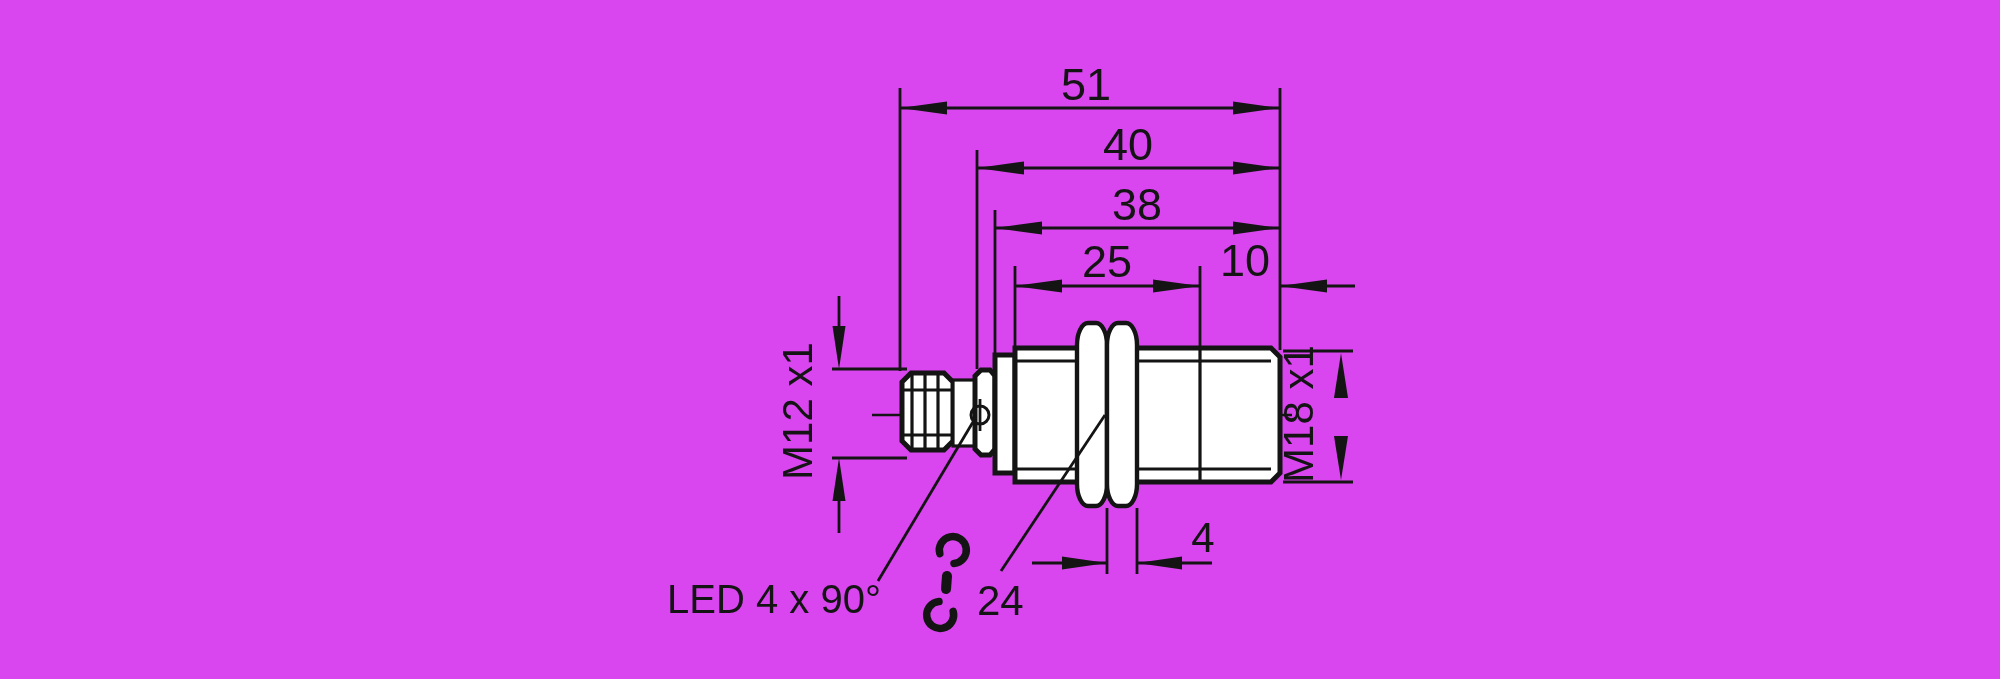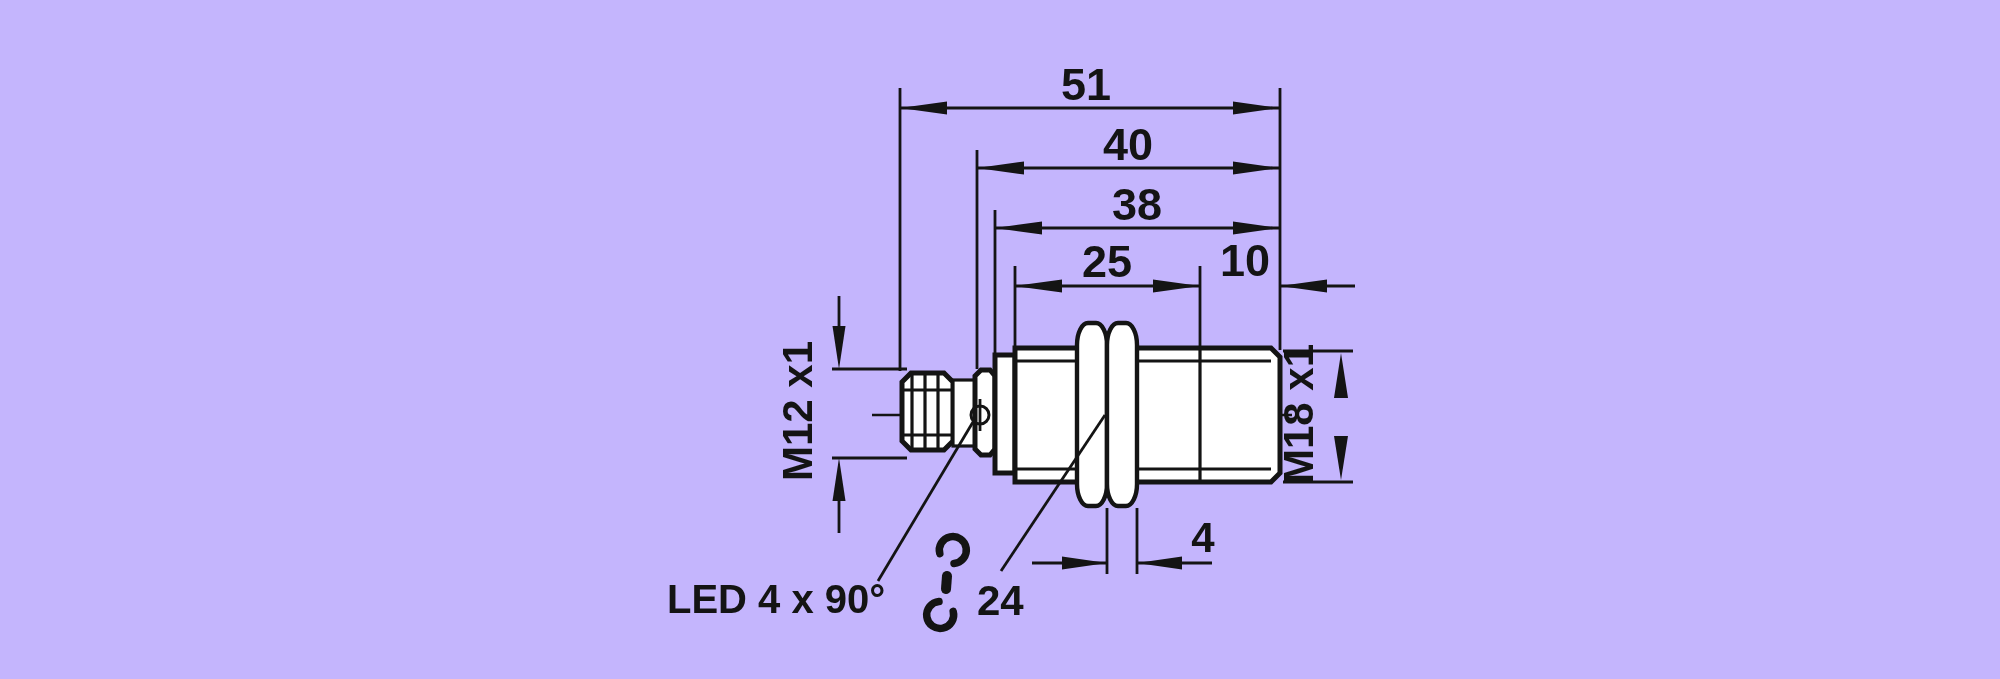--- a/index.html
+++ b/index.html
@@ -1,16 +1,16 @@
 <!DOCTYPE html>
 <html><head>
 <meta charset="utf-8">
 <style>
   html,body{margin:0;padding:0;background:#ffffff;}
-  .stage{position:relative;width:2000px;height:679px;background:#c4b5fd;overflow:hidden;font-weight:bold;}
+  .stage{position:relative;width:2000px;height:679px;background:#d946ef;overflow:hidden;}
   svg{display:block;}
   .thick{stroke:#141414;stroke-width:5;fill:none;stroke-linecap:butt;}
   .med{stroke:#141414;stroke-width:3.2;fill:none;}
   .thin{stroke:#141414;stroke-width:2.8;fill:none;}
   .fillw{fill:#ffffff;}
   .arr{fill:#141414;stroke:none;}
   .cl{stroke:#141414;stroke-width:2.6;fill:none;stroke-dasharray:30 8 5 8;}
   .lbl{font-family:"Liberation Sans","DejaVu Sans",sans-serif;fill:#141414;}
   .dimtxt{font-size:45px;}
   .thrtxt{font-size:42px;}

